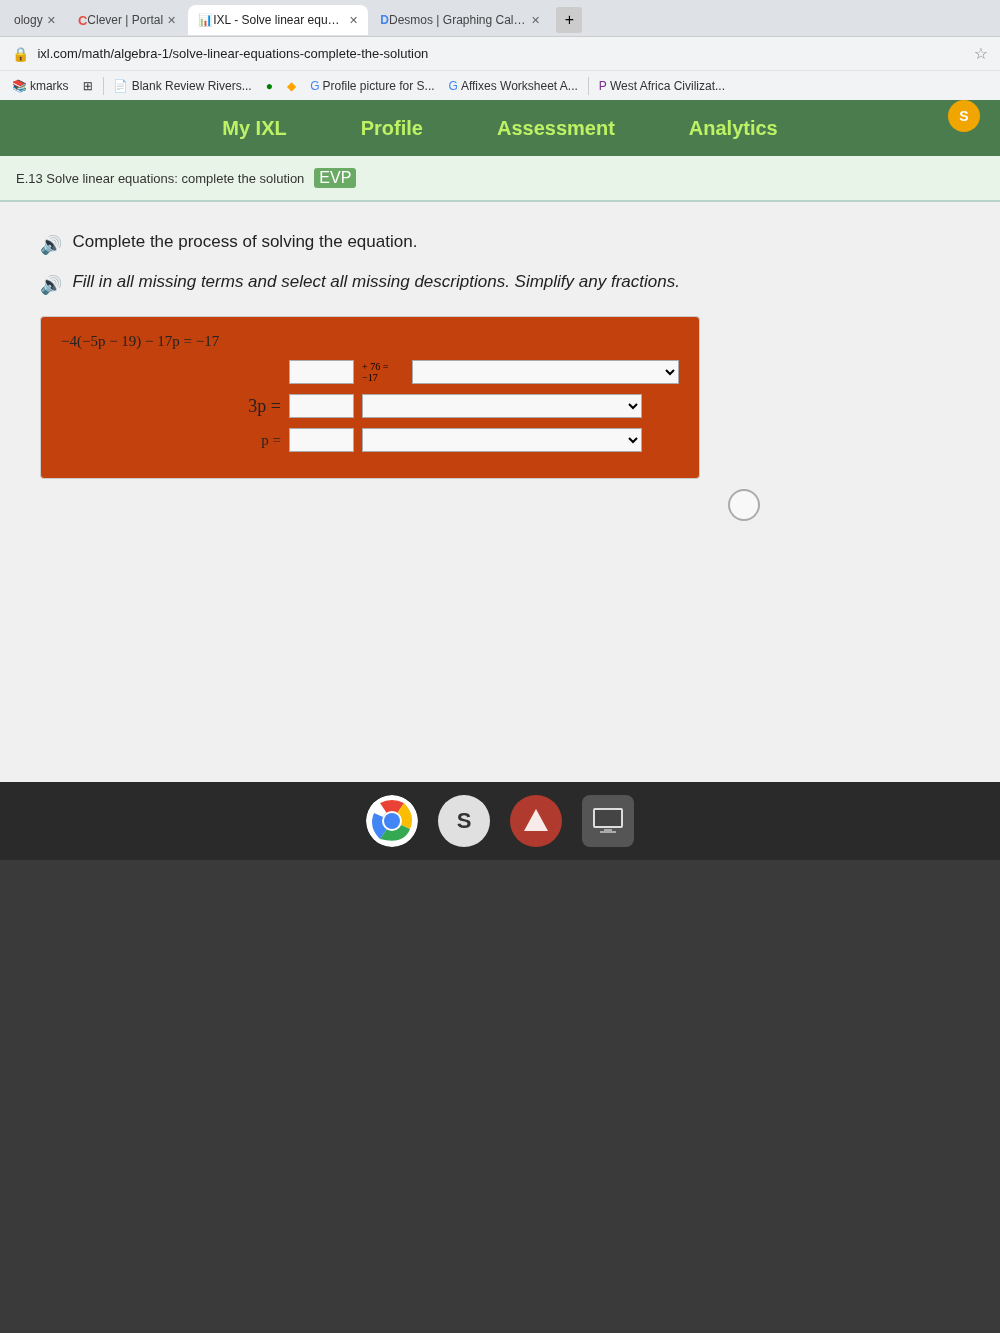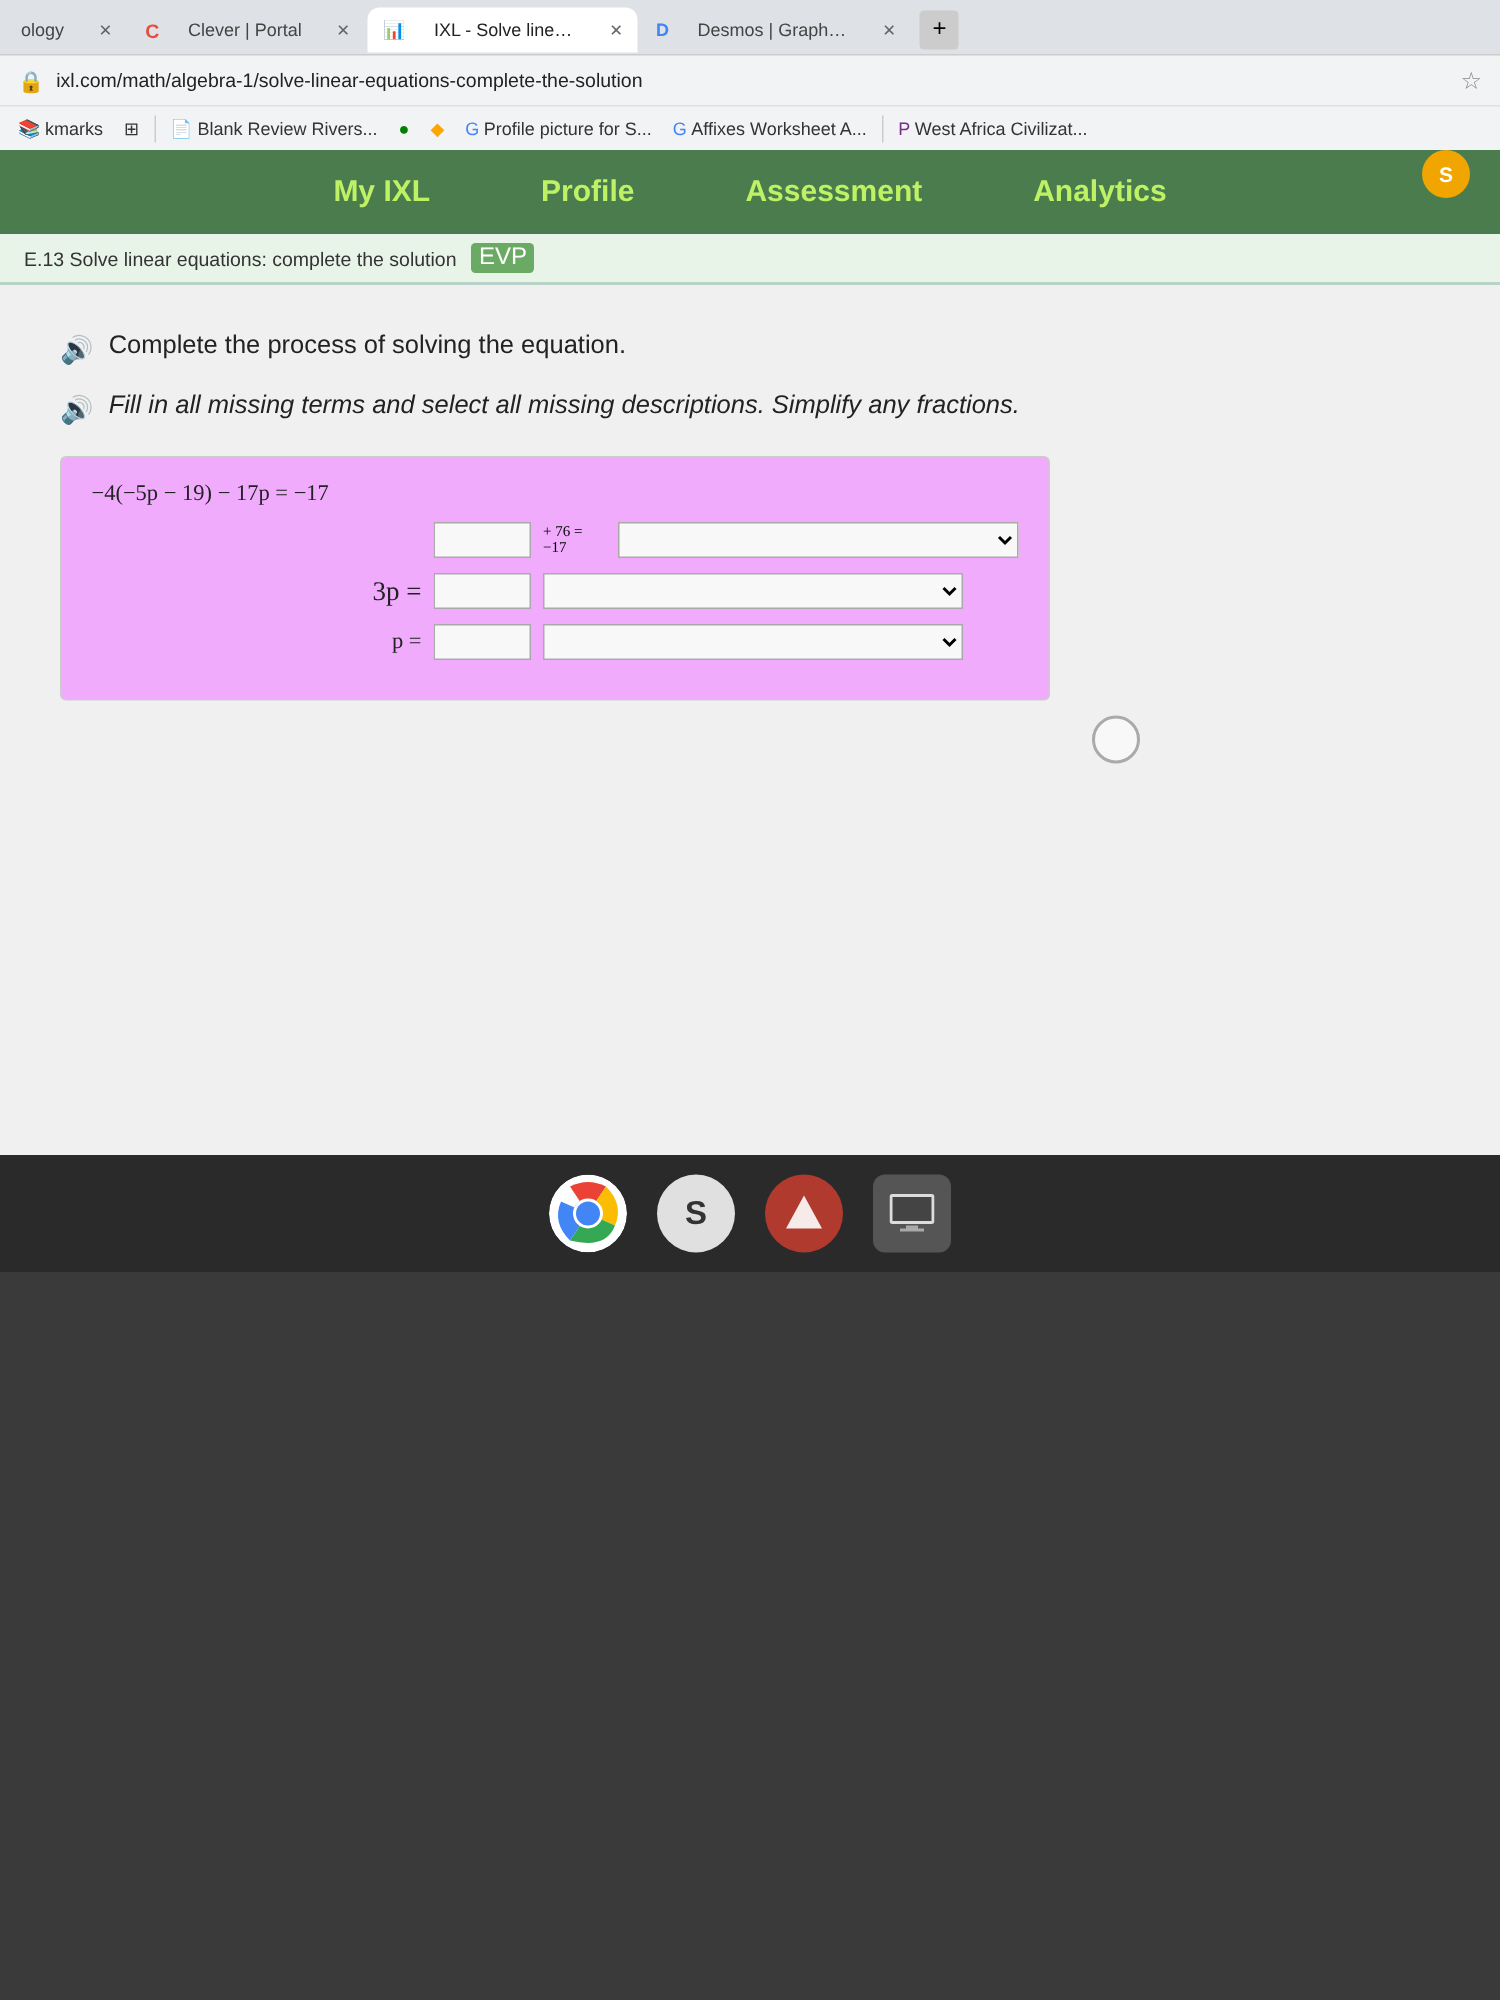--- a/index.html
+++ b/index.html
@@ -19,21 +19,21 @@
     }
     .tab {
       display: flex;
       align-items: center;
       height: 30px;
       padding: 0 10px;
       border-radius: 8px 8px 0 0;
       font-size: 12px;
       background: #dee1e6;
       color: #444;
-      gap: 19px;
+      gap: 0;
       white-space: nowrap;
       max-width: 180px;
     }
     .tab.active {
       background: #fff;
       color: #222;
     }
     .tab-close {
       font-size: 11px;
       color: #666;
@@ -105,21 +105,21 @@
       color: #bef264;
       font-size: 20px;
       font-weight: 700;
       cursor: pointer;
       padding: 8px 12px;
     }
 
     
     .breadcrumb-bar {
       background: #e8f4e8;
-      height: 34px;
+      height: 46px;
       display: flex;
       align-items: center;
       padding: 0 16px;
       font-size: 13px;
       color: #333;
       border-bottom: 2px solid #b8d4c8;
     }
     .breadcrumb-bar span { margin-right: 4px; }
     .evp-badge {
       background: #6aaa64;
@@ -151,21 +151,21 @@
     .instruction-text {
       font-size: 17px;
       color: #222;
     }
     .instruction-text.italic {
       font-style: italic;
     }
 
     
     .equation-container {
-      background: #f0abfc;
+      background: #c2410c;
       border: 1px solid #ccc;
       border-radius: 4px;
       padding: 16px 20px;
       margin-top: 20px;
       max-width: 660px;
     }
     .eq-row {
       display: flex;
       align-items: center;
       margin-bottom: 10px;

